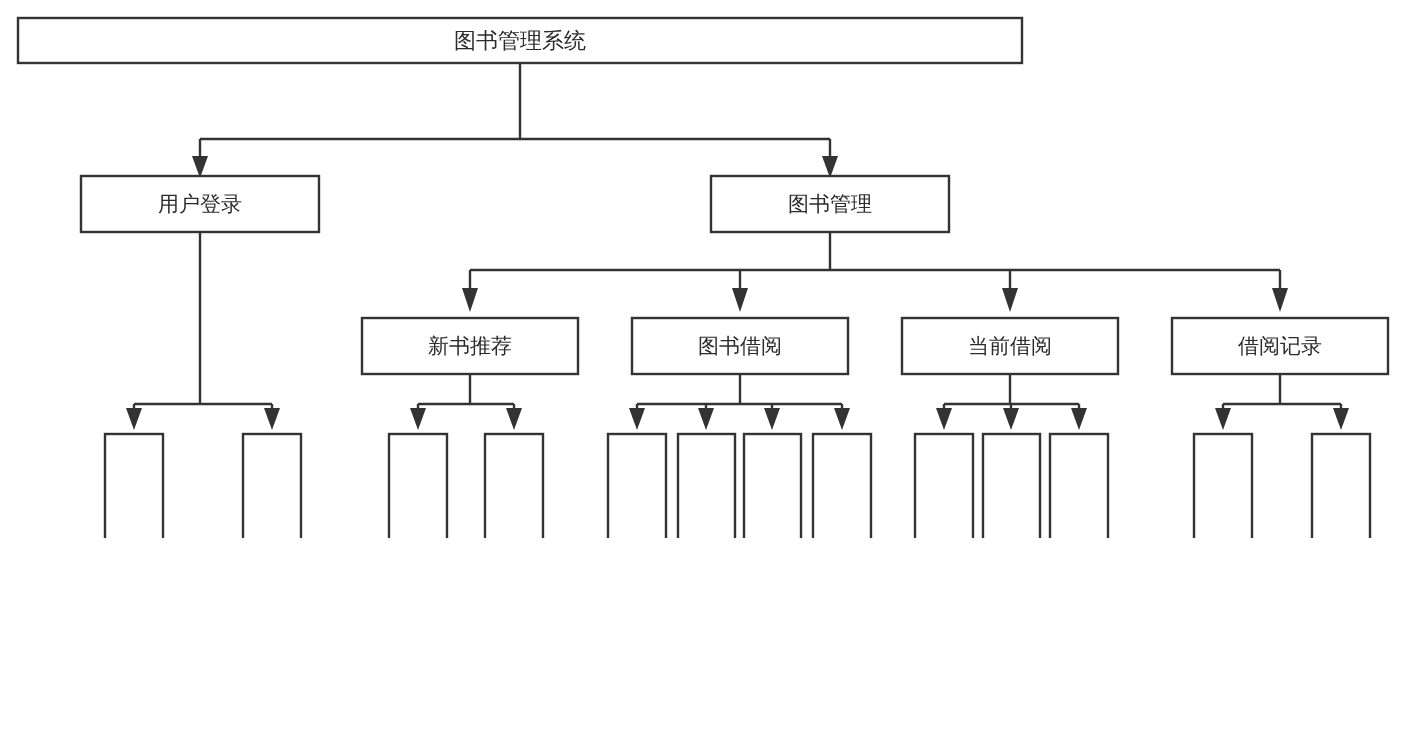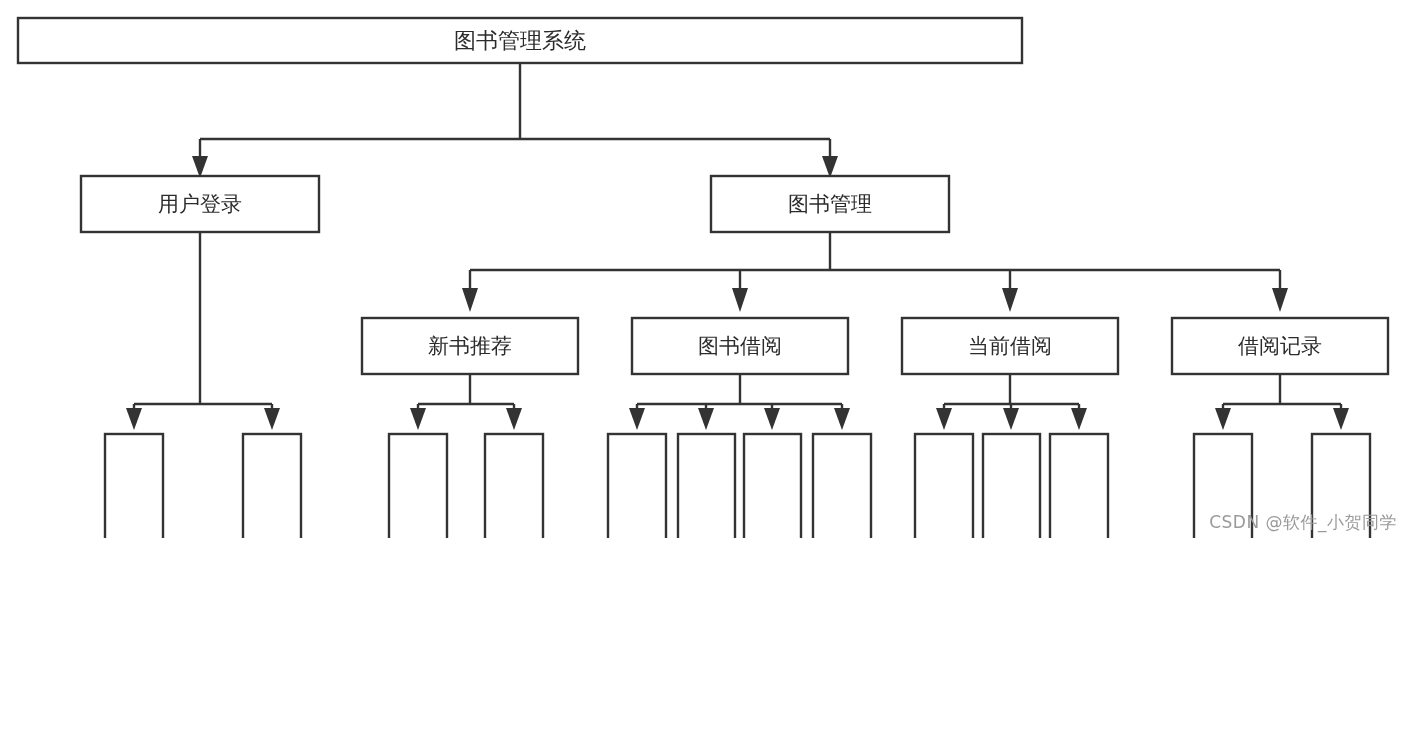--- a/index.html
+++ b/index.html
@@ -239,15 +239,14 @@
       <text class="node-label label-v" x="1223" y="586">新增借阅记录</text>
     </g>
 
     <g>
       <rect class="node-box" x="1312" y="434" width="58" height="299"></rect>
       <text class="node-label label-v" x="1341" y="586">查询借阅记录</text>
     </g>
 
   </svg>
 
-  <div class="watermark">CSDN @软件_小贺同学</div>
 
 </div>
 
 </body></html>

